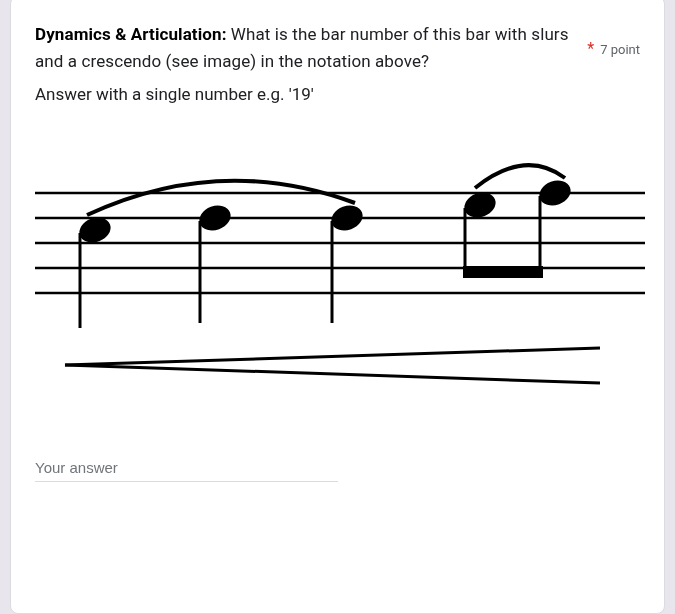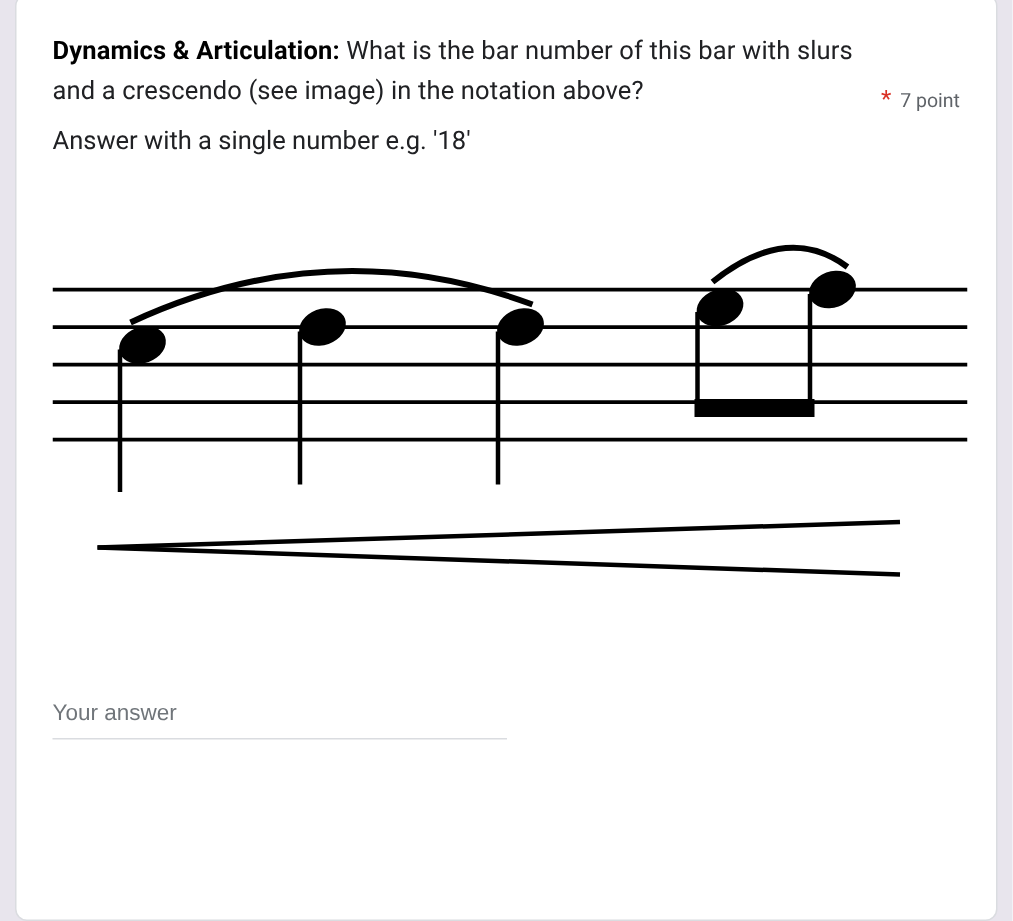--- a/index.html
+++ b/index.html
@@ -21,21 +21,21 @@
       width: 655px;
       min-height: 614px;
       padding: 24px 24px 24px 24px;
       border-radius: 8px;
       border: 1px solid #dadce0;
       position: relative;
       margin-top: -4px;
     }
     .question-header {
       display: flex;
-      align-items: flex-end;
+      align-items: center;
       justify-content: space-between;
       margin-bottom: 4px;
     }
     .question-text {
       font-size: 17px;
       line-height: 1.6;
       color: #202124;
       flex: 1;
       letter-spacing: 0.1px;
     }
@@ -67,21 +67,21 @@
       margin-top: 24px;
       margin-bottom: 24px;
       width: 100%;
       height: 270px;
       position: relative;
     }
     .answer-input {
       width: 50%;
       border: none;
       border-bottom: 1px solid #dadce0;
-      font-size: 20px;
+      font-size: 11px;
       padding: 6px 0;
       color: #202124;
       outline: none;
       background: transparent;
       margin-top: 30px;
     }
     .answer-input::placeholder {
       color: #70757a;
       font-size: 15px;
     }
@@ -90,21 +90,21 @@
 <body>
 
 <div class="card">
   <div class="question-header">
     <div class="question-text">
       <span class="bold">Dynamics &amp; Articulation:</span><span> What is the bar number of this bar with slurs and a crescendo (see image) in the notation above?</span>
     </div>
     <span class="required-asterisk">*</span>
     <span class="points">7 point</span>
   </div>
-  <div class="subtext">Answer with a single number e.g. '18'</div>
+  <div class="subtext">Answer with a single number e.g. '19'</div>
 
   <div class="music-image">
     <svg width="610" height="270" viewBox="0 0 610 270">
 
       <line x1="0" y1="60" x2="610" y2="60" stroke="#000" stroke-width="2.5"></line>
       <line x1="0" y1="85" x2="610" y2="85" stroke="#000" stroke-width="2.5"></line>
       <line x1="0" y1="110" x2="610" y2="110" stroke="#000" stroke-width="2.5"></line>
       <line x1="0" y1="135" x2="610" y2="135" stroke="#000" stroke-width="2.5"></line>
       <line x1="0" y1="160" x2="610" y2="160" stroke="#000" stroke-width="2.5"></line>
 

